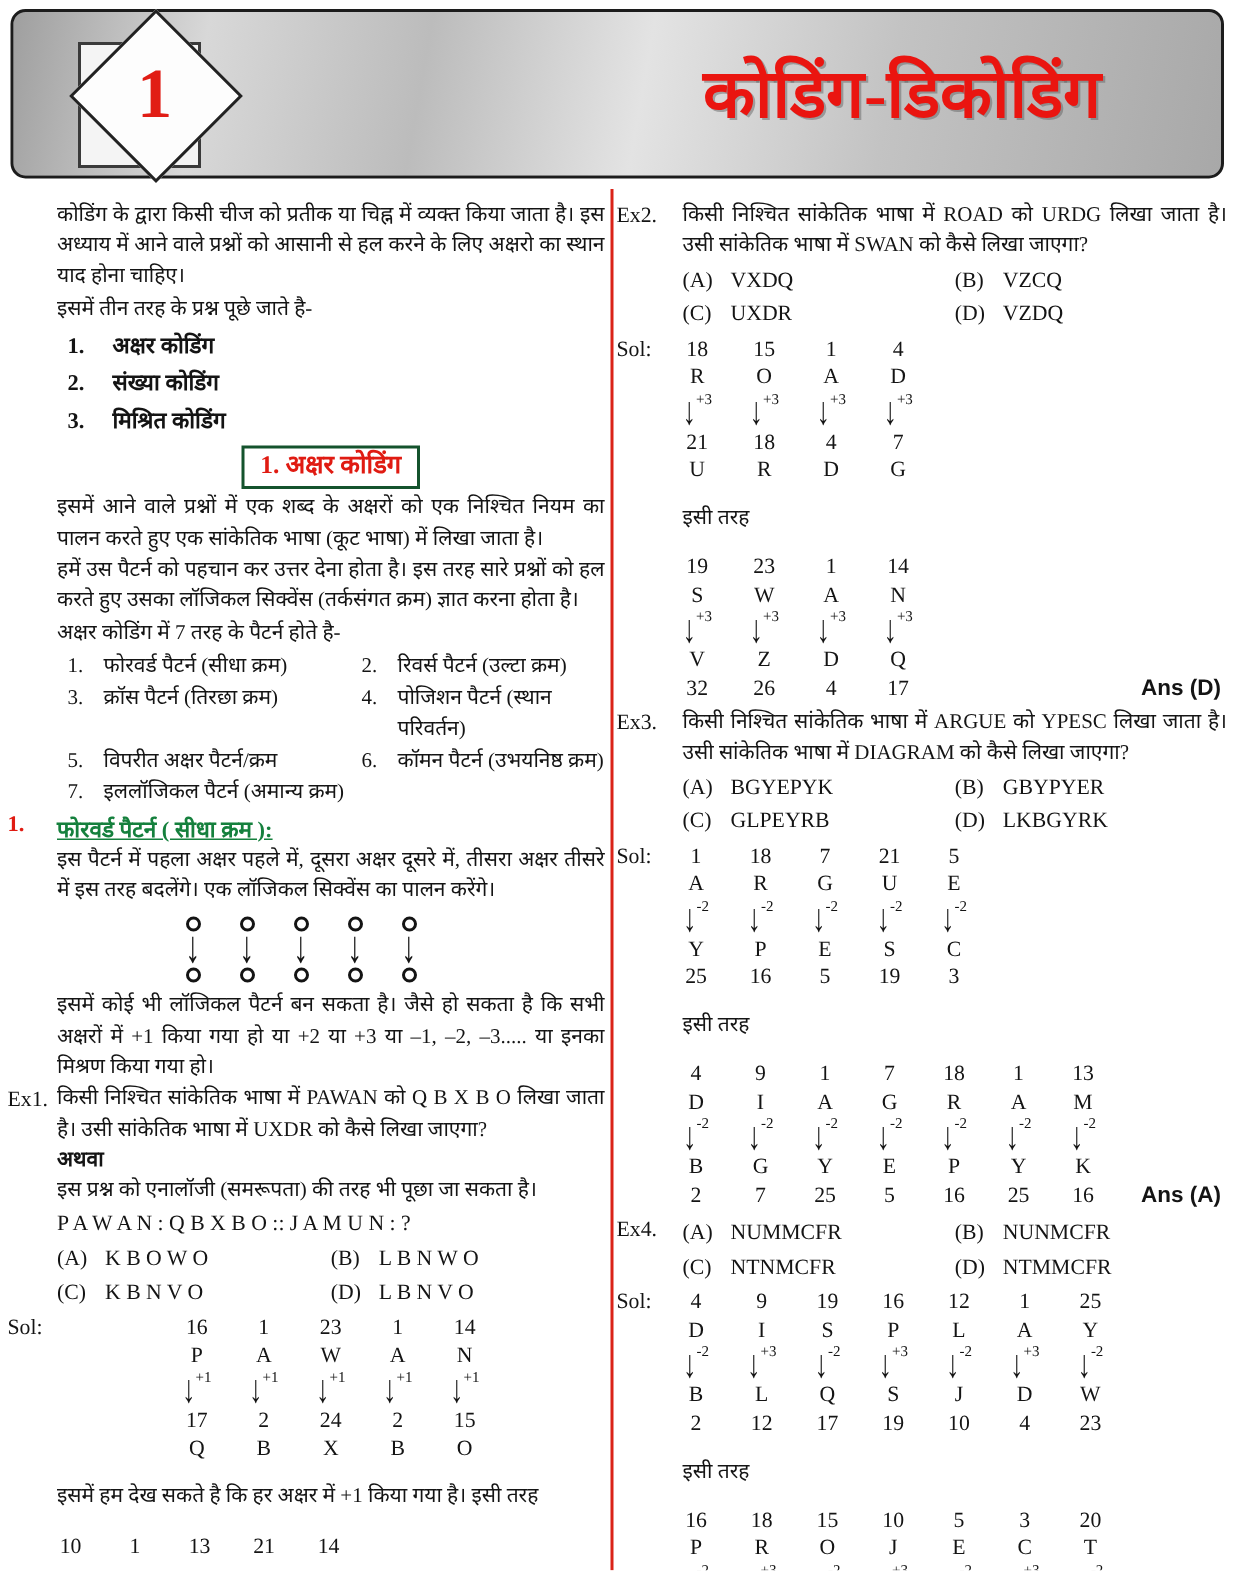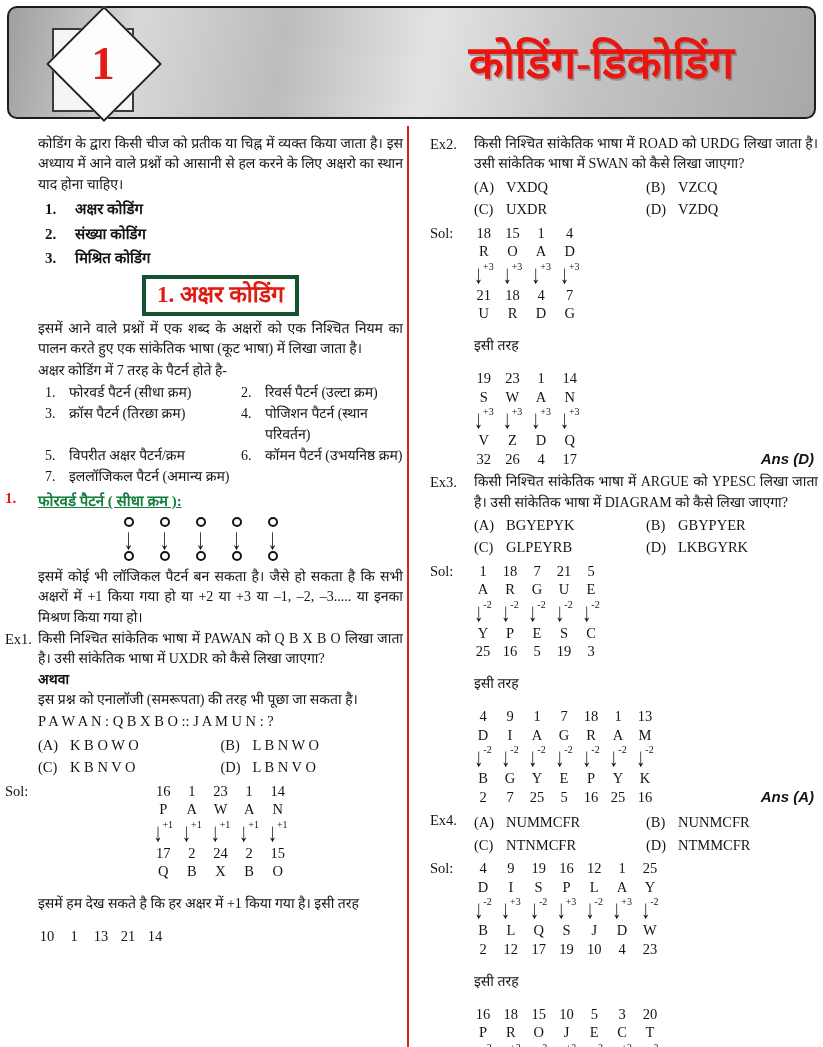--- a/index.html
+++ b/index.html
@@ -18,32 +18,32 @@
       display:flex;align-items:center;justify-content:center;
       font-size:47px;font-weight:bold;color:#e11d15;}
   .chapter-title{position:absolute;left:150px;right:80px;top:50%;transform:translateY(-54%);
       text-align:right;font-size:45px;font-weight:bold;color:#ea1510;
       text-shadow:1.5px 1.5px 0 rgba(90,90,90,.45);}
 
   
   .columns{position:absolute;top:126px;left:5px;right:5px;bottom:0;display:flex;}
   .col-left{width:404px;box-sizing:border-box;border-right:2px solid #da2318;
       padding:8px 4px 0 0;}
-  .col-right{flex:1;box-sizing:border-box;padding:8px 0 0 21px;}
+  .col-right{flex:1;box-sizing:border-box;padding:8px 0 0 2px;}
 
   .p{font-size:14px;line-height:1.45;text-align:justify;margin:0 0 1px 33px;}
   .lead{margin-bottom:2px;}
 
   .types{margin:2px 0 2px 40px;}
   .types .row{display:flex;font-weight:bold;font-size:15px;line-height:1.65;}
   .types .num{width:30px;}
 
   .box-head{text-align:center;margin:4px 0 3px 33px;}
-  .box-head span{display:inline-block;border:4px solid #14532d;padding:0 11px 2px;
-      color:#e01b12;font-weight:bold;font-size:23px;line-height:1.35;}
+  .box-head span{display:inline-block;border:2px solid #14532d;padding:0 11px 2px;
+      color:#e01b12;font-weight:bold;font-size:17px;line-height:1.35;}
 
   .patterns{display:grid;grid-template-columns:196px 1fr;margin:1px 0 2px 40px;
       font-size:14px;line-height:1.5;}
   .pattern-item{display:flex;}
   .pattern-item .num{width:24px;flex:none;}
   .pattern-item.wide{grid-column:1 / 3;}
 
   .fwd-head{display:flex;margin:3px 0 1px 0;}
   .fwd-num{width:33px;color:#e01b12;font-weight:bold;font-size:15px;flex:none;}
   .fwd-title{color:#15803d;font-weight:bold;font-size:15px;text-decoration:underline;}
@@ -59,48 +59,49 @@
   .exlabel{width:33px;flex:none;font-size:14.5px;line-height:1.45;}
   .col-right .exlabel{width:44px;}
   .excontent{flex:1;min-width:0;}
   .q{font-size:14px;line-height:1.45;text-align:justify;}
   .bold{font-weight:bold;}
   .analogy{font-size:14.5px;line-height:1.5;margin:1px 0;}
   .options{display:grid;grid-template-columns:1fr 1fr;font-size:14.5px;line-height:1.55;margin:1px 0 2px;}
   .option{display:flex;}
   .okey{width:32px;flex:none;}
 
-  .map{display:inline-grid;gap:0 9px;font-size:14.5px;line-height:1.28;text-align:center;
+  .map{display:inline-grid;gap:0 25px;font-size:14.5px;line-height:1.28;text-align:center;
       margin:1px 0;}
   .mcell{min-width:18px;}
   .arrow-cell{display:flex;align-items:flex-start;justify-content:center;height:25px;}
   .arr{font-size:18px;line-height:1;display:inline-block;transform:scaleY(1.45);transform-origin:top center;}
   .ann{font-size:10px;line-height:1;margin-top:1px;}
   .block1.center{text-align:center;}
   .mid{font-size:14px;line-height:1.45;margin:12px 0;}
   .final{display:flex;justify-content:space-between;align-items:flex-end;padding-right:4px;}
   .answer{font-weight:bold;font-size:15px;font-family:"Liberation Sans","DejaVu Sans",sans-serif;
-      white-space:nowrap;padding-bottom:2px;font-style:italic;}
+      white-space:nowrap;padding-bottom:2px;}
 </style>
 </head>
 <body>
 
 <div class="page">
 
   <div class="page-header">
     <div class="square-bg"></div>
     <div class="diamond"></div>
     <div class="chapter-number">1</div>
     <div class="chapter-title">कोडिंग-डिकोडिंग</div>
   </div>
 
   <div class="columns">
 
     <div class="col-left">
       <div class="p lead">कोडिंग के द्वारा किसी चीज को प्रतीक या चिह्न में व्यक्त किया जाता है। इस अध्याय में आने वाले प्रश्नों  को आसानी से हल करने के लिए अक्षरो का स्थान याद होना चाहिए।</div>
+      <div class="p">इसमें तीन तरह के प्रश्न पूछे जाते है-</div>
 
       <div class="types" id="types-list">
           <div class="row">
             <span class="num">1.</span>
             <span class="label">अक्षर कोडिंग</span>
           </div>
           <div class="row">
             <span class="num">2.</span>
             <span class="label">संख्या कोडिंग</span>
           </div>
@@ -108,20 +109,21 @@
             <span class="num">3.</span>
             <span class="label">मिश्रित कोडिंग</span>
           </div>
         </div>
 
       <div class="box-head">
         <span>1. अक्षर कोडिंग</span>
       </div>
 
       <div class="p">इसमें आने वाले प्रश्नों में एक शब्द के अक्षरों को एक निश्चित नियम का पालन करते हुए एक सांकेतिक भाषा (कूट भाषा) में लिखा जाता है।</div>
+      <div class="p">हमें उस पैटर्न को पहचान कर उत्तर देना होता है। इस तरह सारे प्रश्नों को हल करते हुए उसका लॉजिकल सिक्वेंस (तर्कसंगत क्रम) ज्ञात करना होता है।</div>
       <div class="p">अक्षर कोडिंग में 7 तरह के पैटर्न होते है-</div>
 
       <div class="patterns" id="patterns-grid">
           <div class="pattern-item">
             <span class="num">1.</span>
             <span class="label">फोरवर्ड पैटर्न (सीधा क्रम)</span>
           </div>
           <div class="pattern-item">
             <span class="num">2.</span>
             <span class="label">रिवर्स पैटर्न (उल्टा क्रम)</span>
@@ -145,20 +147,21 @@
           <div class="pattern-item wide">
             <span class="num">7.</span>
             <span class="label">इललॉजिकल पैटर्न (अमान्य क्रम)</span>
           </div>
         </div>
 
       <div class="fwd-head">
         <span class="fwd-num">1.</span>
         <span class="fwd-title">फोरवर्ड पैटर्न ( सीधा क्रम ):</span>
       </div>
+      <div class="p">इस पैटर्न में पहला अक्षर पहले में, दूसरा अक्षर दूसरे में, तीसरा अक्षर तीसरे में इस तरह बदलेंगे। एक लॉजिकल सिक्वेंस का पालन करेंगे।</div>
 
       <div class="diagram" id="mapping-diagram">
           <div class="dcol">
             <span class="circle"></span>
             <span class="darr">↓</span>
             <span class="circle"></span>
           </div>
           <div class="dcol">
             <span class="circle"></span>
             <span class="darr">↓</span>

